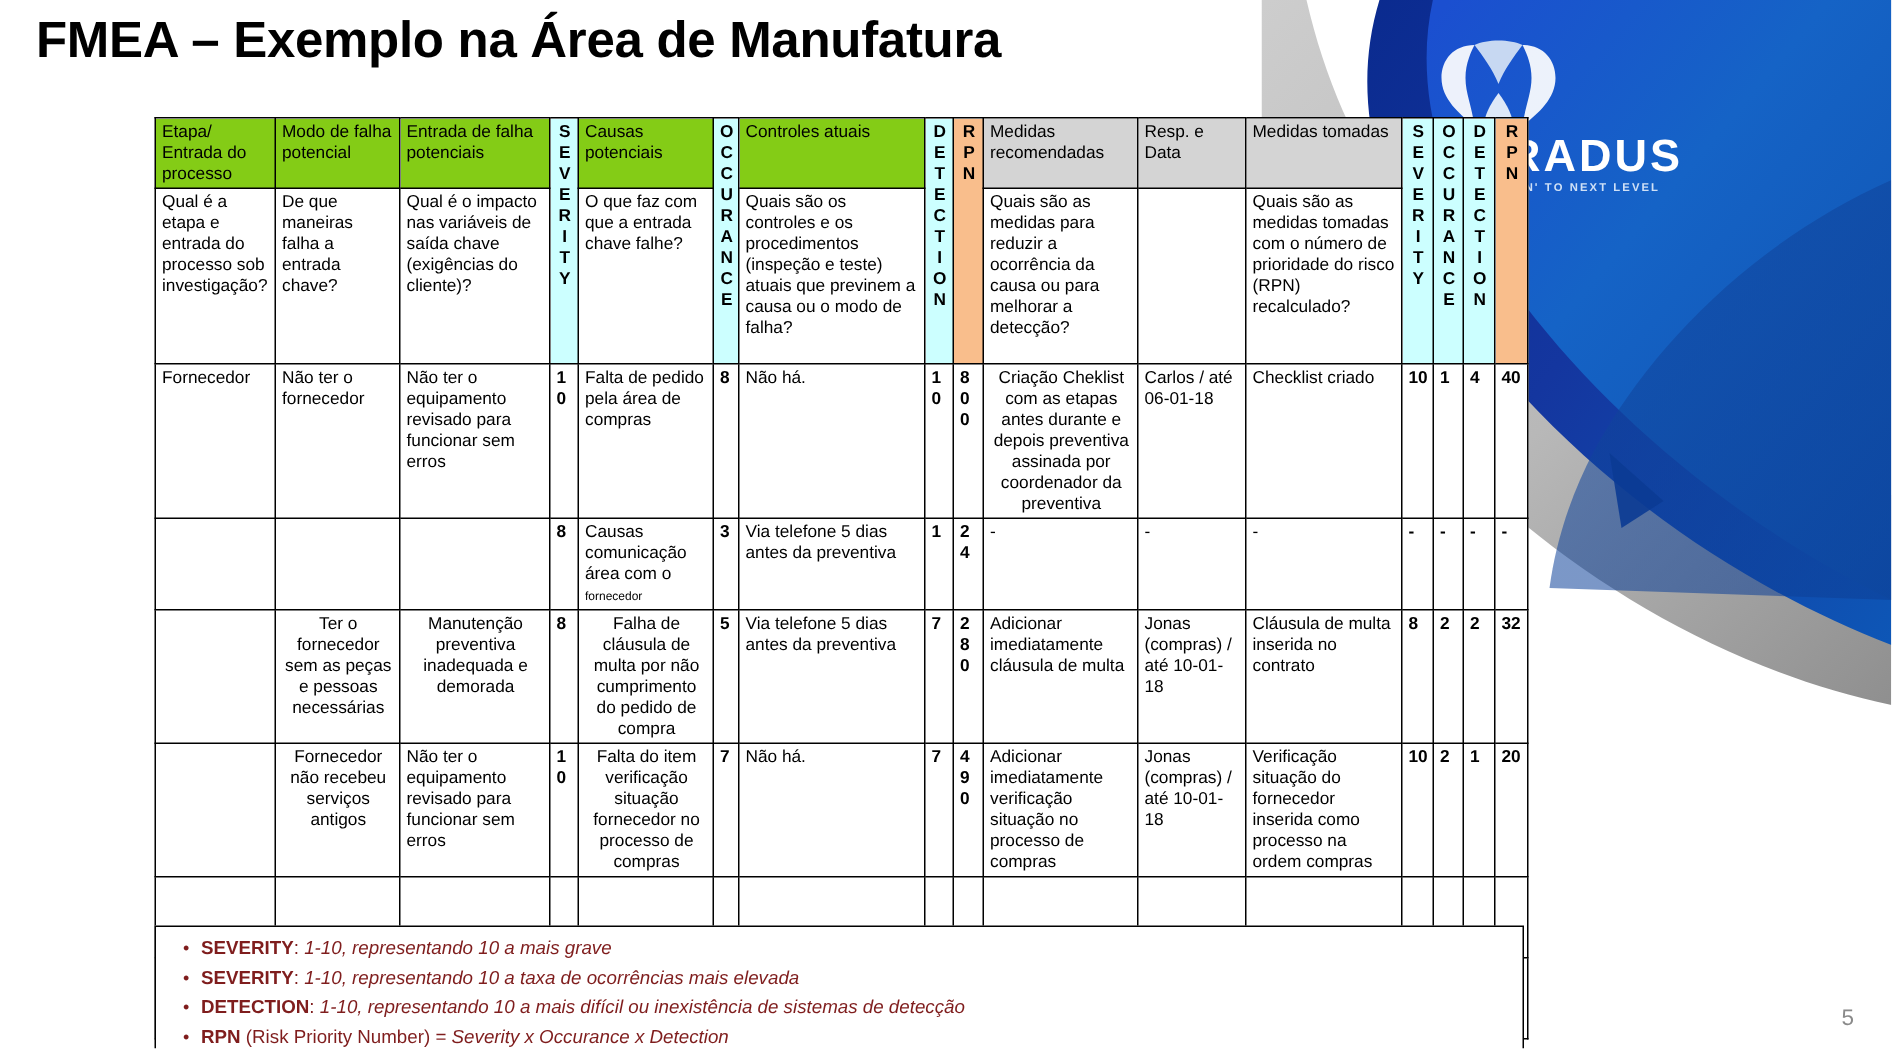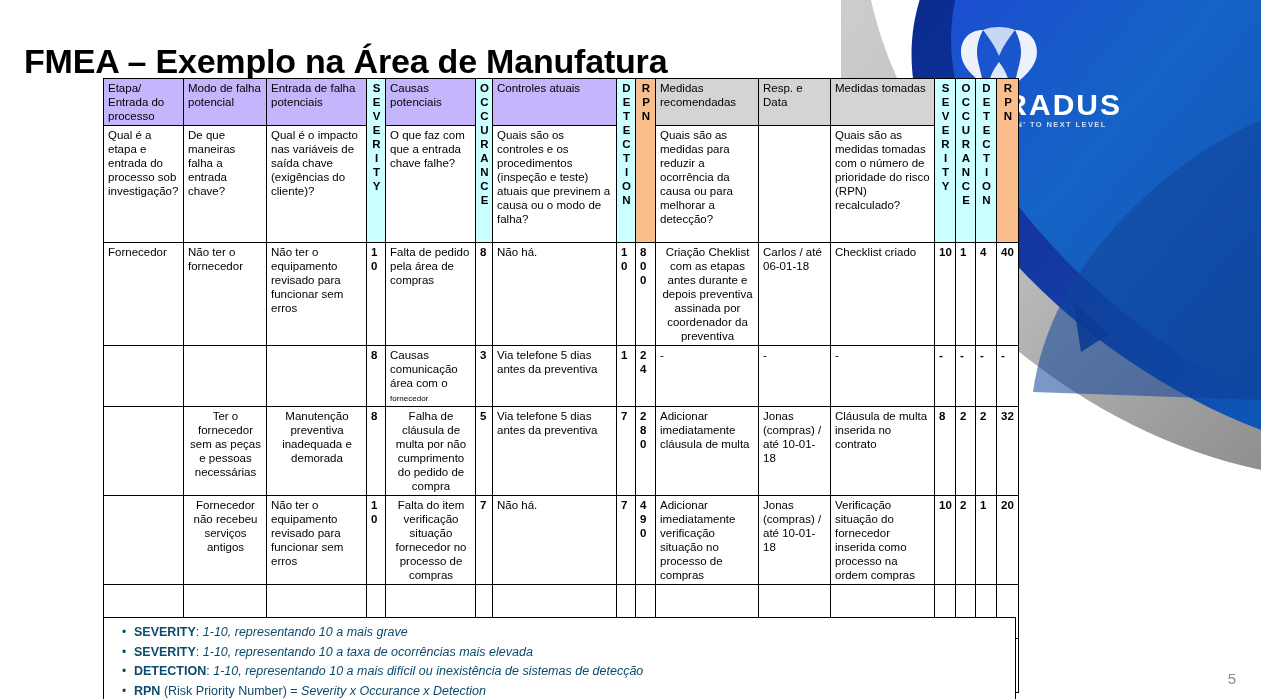--- a/index.html
+++ b/index.html
@@ -32,21 +32,20 @@
   
   #page-title {
     position: absolute;
     left: 24px;
     top: 8px;
     font-size: 34px;
     font-weight: bold;
     color: #000000;
     letter-spacing: -0.2px;
     white-space: nowrap;
-    margin-top: 34px;
   }
 
   
   #page-number {
     position: absolute;
     right: 25px;
     bottom: 12px;
     font-size: 15px;
     color: #8a8a8a;
   }
@@ -68,21 +67,21 @@
     border: 1px solid #000000;
     vertical-align: top;
     padding: 2px 3px 2px 4px;
     font-size: 11.5px;
     line-height: 1.22;
     color: #000000;
     word-wrap: break-word;
     overflow: hidden;
   }
   
-  td.h-yellow { background: #c4b5fd; }
+  td.h-yellow { background: #84cc16; }
   td.h-gray   { background: #d4d4d4; }
   td.v-cyan   { background: #ccffff; }
   td.v-orange { background: #f9be8c; }
 
   
   td.vert {
     text-align: center;
     font-weight: bold;
     font-size: 10.5px;
     line-height: 1.12;
@@ -134,21 +133,21 @@
     box-sizing: border-box;
   }
   #legend ul {
     margin: 0;
     padding: 0 0 0 18px;
     list-style: none;
   }
   #legend li {
     font-size: 12.5px;
     line-height: 1.56;
-    color: #0c4a6e;
+    color: #7f1d1d;
     position: relative;
     padding-left: 12px;
   }
   #legend li:before {
     content: "\2022";
     position: absolute;
     left: 0;
     top: 0;
     font-size: 12px;
   }

